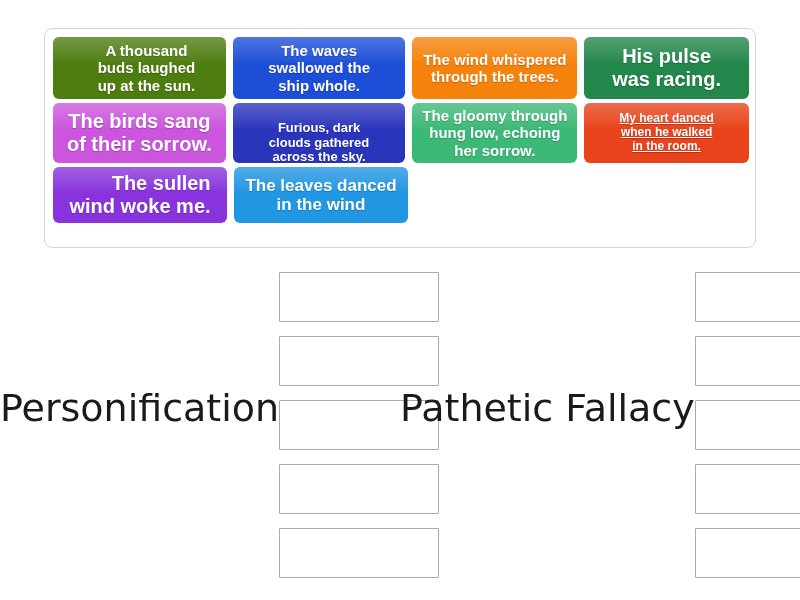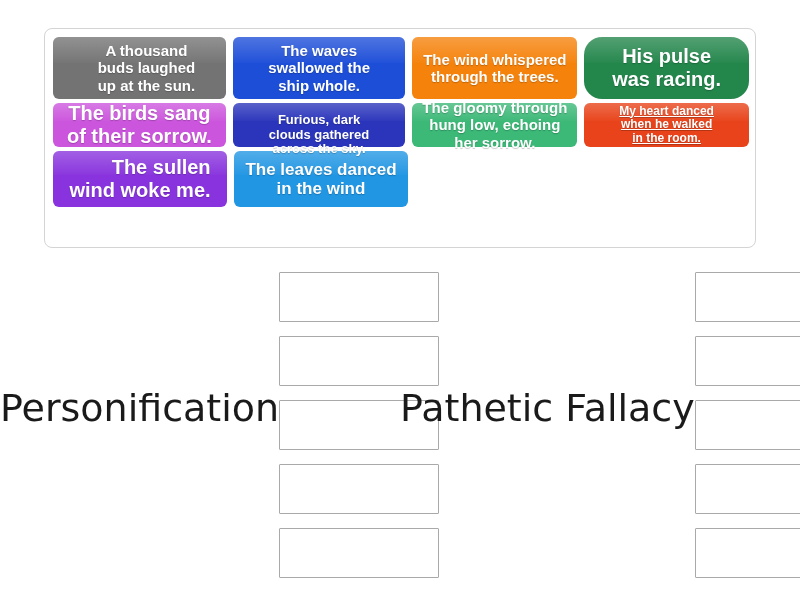--- a/index.html
+++ b/index.html
@@ -81,21 +81,21 @@
     height: 6px;
     border-radius: 0 0 6px 6px;
     background: rgba(0,0,0,0.30);
     z-index: -1;
     pointer-events: none;
   }
 
   .tile-text { position: relative; z-index: 2; white-space: pre-line; }
 
   .row-1 .tile { height: 62px; }
-  .row-2 .tile { height: 44px; }
+  .row-2 .tile { height: 60px; }
   .row-3 .tile { height: 56px; }
 
   
   .columns {
     position: absolute;
     left: 0;
     top: 272px;
     width: 800px;
     display: flex;
     flex-direction: row;
@@ -139,35 +139,35 @@
   .slot.wide-center { width: 160px; }
 </style>
 </head>
 <body>
 
 <div id="app">
 
   <div class="tray">
     <div class="tray-rows">
       <div class="tray-row row-1">
-          <div class="tile" style="background: #737373; width: 174px; padding-left: 20px;">
+          <div class="tile" style="background: #4d7c0f; width: 174px; padding-left: 20px;">
             <span class="tile-text" style="font-size: 15px;">A thousand
 buds laughed
 up at the sun.</span>
           </div>
           <div class="tile" style="background: #1d4ed8; width: 174px;">
             <span class="tile-text" style="font-size: 15px;">The waves
 swallowed the
 ship whole.</span>
           </div>
           <div class="tile" style="background: rgb(245, 130, 11); width: 166px;">
             <span class="tile-text" style="font-size: 15px;">The wind whispered
 through the trees.</span>
           </div>
-          <div class="tile" style="background: rgb(35, 134, 75); width: 166px; border-radius: 18px;">
+          <div class="tile" style="background: rgb(35, 134, 75); width: 166px;">
             <span class="tile-text" style="font-size: 20px;">His pulse
 was racing.</span>
           </div>
         </div>
       <div class="tray-row row-2">
           <div class="tile" style="background: rgb(204, 85, 221); width: 174px;">
             <span class="tile-text" style="font-size: 20px;">The birds sang
 of their sorrow.</span>
           </div>
           <div class="tile" style="background: rgb(43, 53, 187); width: 174px;">

